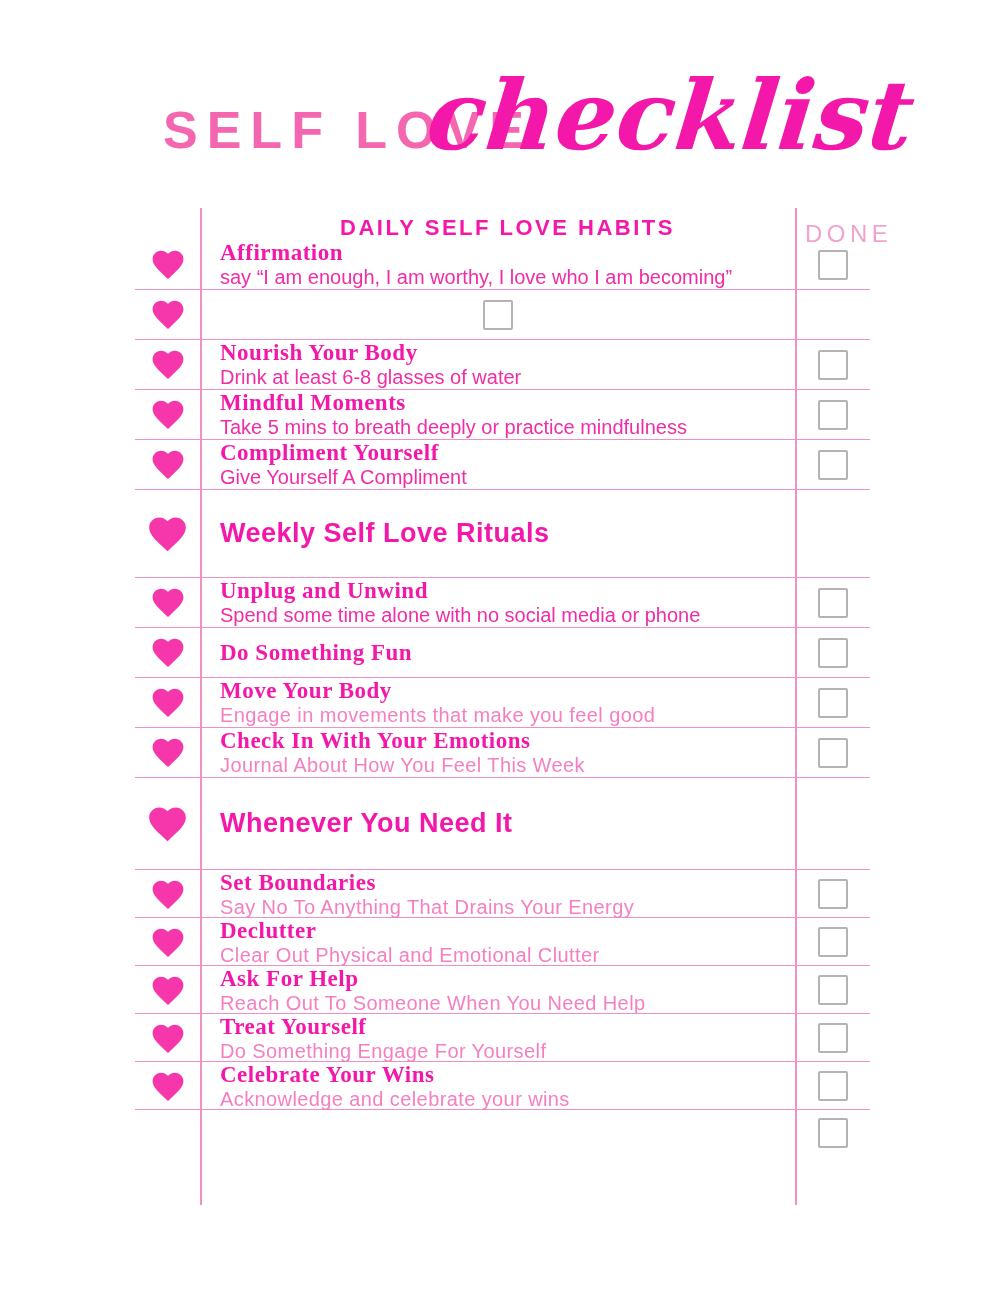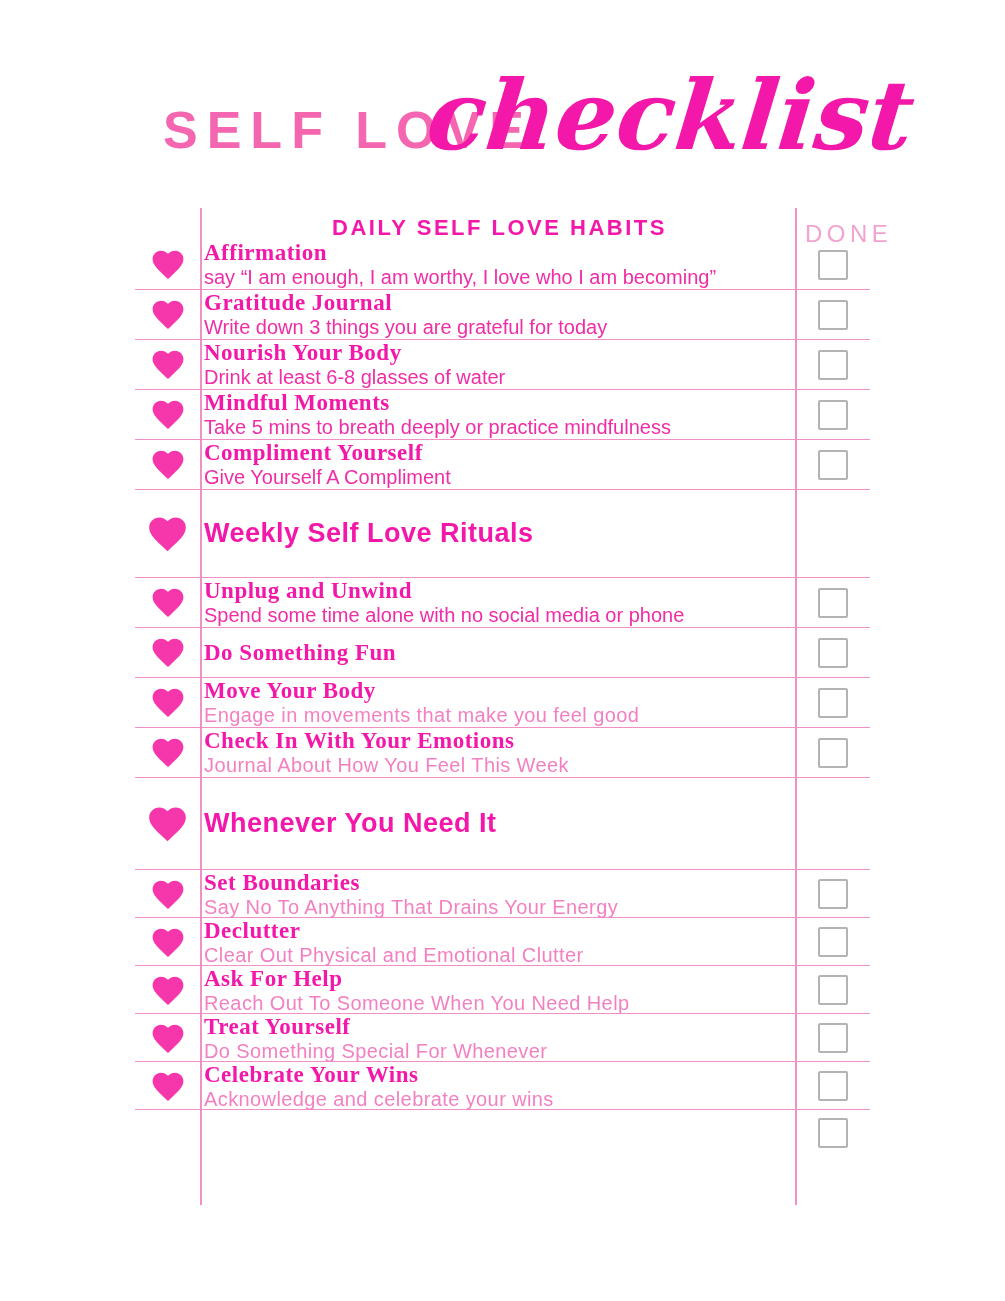--- a/index.html
+++ b/index.html
@@ -48,21 +48,21 @@
   .header-row { height:32px; border-bottom:none; }
   .row-daily    { height:50px; }
   .row-weekly   { height:50px; }
   .row-whenever { height:48px; }
   .section-row-1 { height:88px; }
   .section-row-2 { height:92px; }
   .empty-row { height:45px; border-bottom:none; }
 
   .cell { display:flex; align-items:center; min-width:0; }
   .heart-cell { justify-content:center; }
-  .content-cell { flex-direction:column; align-items:flex-start; justify-content:center; padding-left:4px; overflow:visible; }
+  .content-cell { flex-direction:column; align-items:flex-start; justify-content:center; padding-left:20px; overflow:visible; }
   .check-cell { justify-content:center; }
 
   .table-header {
     width:100%; text-align:center;
     font-weight:700; font-size:22px; letter-spacing:2.5px;
     color:var(--magenta,#F318A9);
   }
   .done-label {
     font-size:24px; letter-spacing:4.5px;
     color:var(--done-pink,#F2A2CE);
@@ -147,24 +147,20 @@
     </div>
 
     <div class="row row-daily">
       <div class="cell heart-cell">
           <span class="heart">
             <svg viewBox="0 0 24 24">
               <path fill="currentColor" d="M12 21.35l-1.45-1.32C5.4 15.36 2 12.28 2 8.5 2 5.42 4.42 3 7.5 3c1.74 0 3.41.81 4.5 2.09C13.09 3.81 14.76 3 16.5 3 19.58 3 22 5.42 22 8.5c0 3.78-3.4 6.86-8.55 11.54L12 21.35z"></path>
             </svg>
           </span>
         </div>
-      <div class="cell content-cell">
-        <div class="item-title">Gratitude Journal</div>
-        <div class="item-desc">Write down 3 things you are grateful for today</div>
-      </div>
       <div class="cell check-cell">
           <span class="checkbox"></span>
         </div>
     </div>
 
     <div class="row row-daily">
       <div class="cell heart-cell">
           <span class="heart">
             <svg viewBox="0 0 24 24">
               <path fill="currentColor" d="M12 21.35l-1.45-1.32C5.4 15.36 2 12.28 2 8.5 2 5.42 4.42 3 7.5 3c1.74 0 3.41.81 4.5 2.09C13.09 3.81 14.76 3 16.5 3 19.58 3 22 5.42 22 8.5c0 3.78-3.4 6.86-8.55 11.54L12 21.35z"></path>
@@ -364,21 +360,21 @@
     <div class="row row-whenever desc-light">
       <div class="cell heart-cell">
           <span class="heart">
             <svg viewBox="0 0 24 24">
               <path fill="currentColor" d="M12 21.35l-1.45-1.32C5.4 15.36 2 12.28 2 8.5 2 5.42 4.42 3 7.5 3c1.74 0 3.41.81 4.5 2.09C13.09 3.81 14.76 3 16.5 3 19.58 3 22 5.42 22 8.5c0 3.78-3.4 6.86-8.55 11.54L12 21.35z"></path>
             </svg>
           </span>
         </div>
       <div class="cell content-cell">
         <div class="item-title">Treat Yourself</div>
-        <div class="item-desc">Do Something Special For Whenever</div>
+        <div class="item-desc">Do Something Engage For Yourself</div>
       </div>
       <div class="cell check-cell">
           <span class="checkbox"></span>
         </div>
     </div>
 
     <div class="row row-whenever desc-light">
       <div class="cell heart-cell">
           <span class="heart">
             <svg viewBox="0 0 24 24">

